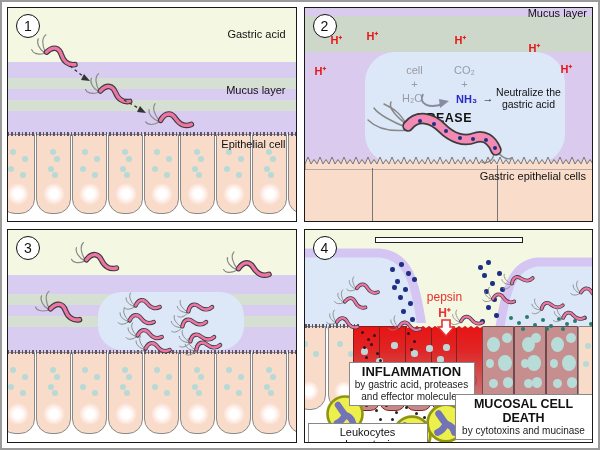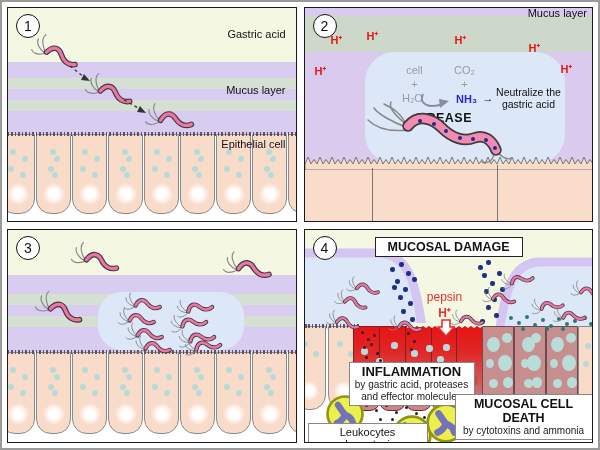--- a/index.html
+++ b/index.html
@@ -156,20 +156,21 @@
     <div class="chem gray" style="left:92px;top:56px;width:36px;">cell</div>
     <div class="chem gray" style="left:92px;top:70px;width:36px;">+</div>
     <div class="chem gray" style="left:88px;top:84px;width:40px;">H₂O</div>
     <div class="chem gray" style="left:142px;top:56px;width:36px;">CO₂</div>
     <div class="chem gray" style="left:142px;top:70px;width:36px;">+</div>
     <div class="chem blue" style="left:144px;top:85px;width:36px;">NH₃</div>
     <div class="chem" style="left:178px;top:84px;color:#111;font-weight:bold;">→</div>
     <div class="chem" style="left:186px;top:78px;width:76px;font-size:10.5px;color:#111;">Neutralize the</div>
     <div class="chem" style="left:186px;top:90px;width:76px;font-size:10.5px;color:#111;">gastric acid</div>
     <div class="chem" style="left:98px;top:103px;width:84px;font-weight:bold;font-size:12.5px;color:#111;letter-spacing:.5px;">UREASE</div>
+    <div class="lbl" style="right:6px;top:162px;">Gastric epithelial cells</div>
     <div class="num">2</div>
   <svg class="abs" style="z-index:4;left:0;top:146px;" width="290" height="16" viewBox="0 0 290 16">
     <path d="M0,10 L3,3 L6,10 L9,5.5 L12,10 L15,3 L18,10 L21,5.5 L24,10 L27,3 L30,10 L33,5.5 L36,10 L39,3 L42,10 L45,5.5 L48,10 L51,3 L54,10 L57,5.5 L60,10 L63,3 L66,10 L69,5.5 L72,10 L75,3 L78,10 L81,5.5 L84,10 L87,3 L90,10 L93,5.5 L96,10 L99,3 L102,10 L105,5.5 L108,10 L111,3 L114,10 L117,5.5 L120,10 L123,3 L126,10 L129,5.5 L132,10 L135,3 L138,10 L141,5.5 L144,10 L147,3 L150,10 L153,5.5 L156,10 L159,3 L162,10 L165,5.5 L168,10 L171,3 L174,10 L177,5.5 L180,10 L183,3 L186,10 L189,5.5 L192,10 L195,3 L198,10 L201,5.5 L204,10 L207,3 L210,10 L213,5.5 L216,10 L219,3 L222,10 L225,5.5 L228,10 L231,3 L234,10 L237,5.5 L240,10 L243,3 L246,10 L249,5.5 L252,10 L255,3 L258,10 L261,5.5 L264,10 L267,3 L270,10 L273,5.5 L276,10 L279,3 L282,10 L285,5.5 L288,10 L291,3 L294,10 L296,16 L0,16 Z" fill="#f9dcca" stroke="#777" stroke-width="1"></path>
       </svg>
       <div class="abs" style="z-index:3;left:0;top:158px;width:290px;height:58px;background:#f9dcca;"></div>
       <div class="abs" style="z-index:5;left:67px;top:160px;width:1px;height:56px;background:#777;"></div>
       <div class="abs" style="z-index:5;left:192px;top:157px;width:1px;height:59px;background:#777;"></div>
       <svg class="abs" style="z-index:6;left:112px;top:84px;" width="36" height="20" viewBox="0 0 36 20">
     <path d="M6,2 C1,12 12,17 26,12" fill="none" stroke="#8a8aa0" stroke-width="2"></path>
     <polygon points="23,16 32,9 22,7" fill="#8a8aa0"></polygon>
@@ -374,34 +375,33 @@
   <path d="M17,25 C10,31 4,31 1,28" stroke="#8a8a8a" stroke-width="1.5"></path>
   <path d="M19,22 C23,10 31,10 37,16 C43,22 51,24 58,19" stroke="#3c3c3c" stroke-width="7"></path>
   <path d="M19,22 C23,10 31,10 37,16 C43,22 51,24 58,19" stroke="#ef74a6" stroke-width="4.2"></path>
   </g>
         </svg></div>
     </div>
 
   <div class="panel">
     <div class="abs" style="left:0;top:0;width:100%;height:96px;background:#f4f8e2;"></div>
     <div class="box" style="left:70px;top:7px;width:148px;border:1.5px solid #222;">
-      <div class="t1">MUCOSAL DAMAGE</div>
     </div>
     <div class="abs" style="left:110px;top:60px;width:60px;text-align:center;color:#e83030;font-size:12px;z-index:6;">
       <div>pepsin</div>
       <div style="font-weight:bold;">H⁺</div>
     </div>
     <div class="box" style="left:44px;top:132px;width:126px;border:1px solid #888;">
       <div class="t1" style="font-size:13px;">INFLAMMATION</div>
       <div class="t2">by gastric acid, proteases</div>
       <div class="t2">and effector molecules</div>
     </div>
     <div class="box" style="left:150px;top:164px;width:138px;border:1px solid #888;">
       <div class="t1">MUCOSAL CELL DEATH</div>
-      <div class="t2">by cytotoxins and ammonia</div>
+      <div class="t2">by cytotoxins and mucinase</div>
     </div>
     <div class="box" style="left:3px;top:193px;width:120px;border:1px solid #888;padding:2px 3px;">
       <div style="font-size:11px;color:#111;">Leukocytes chemotaxis</div>
     </div>
     <div class="num">4</div>
   <svg class="abs" style="z-index:1;left:0;top:0;" width="290" height="100" viewBox="0 0 290 100">
     <path d="M0,27 L74,27 C100,29 108,50 114,98 L114,100 L0,100 Z" fill="#dce8f8"></path>
     <path d="M290,36 L232,36 C212,39 203,60 198,98 L198,100 L290,100 Z" fill="#dce8f8"></path>
     <path d="M-4,23 L74,23 C102,25 110,48 117,97" fill="none" stroke="#d5c5f2" stroke-width="9" stroke-linecap="round"></path>
     <path d="M294,32 L232,32 C208,35 201,58 195,97" fill="none" stroke="#d5c5f2" stroke-width="9" stroke-linecap="round"></path>

